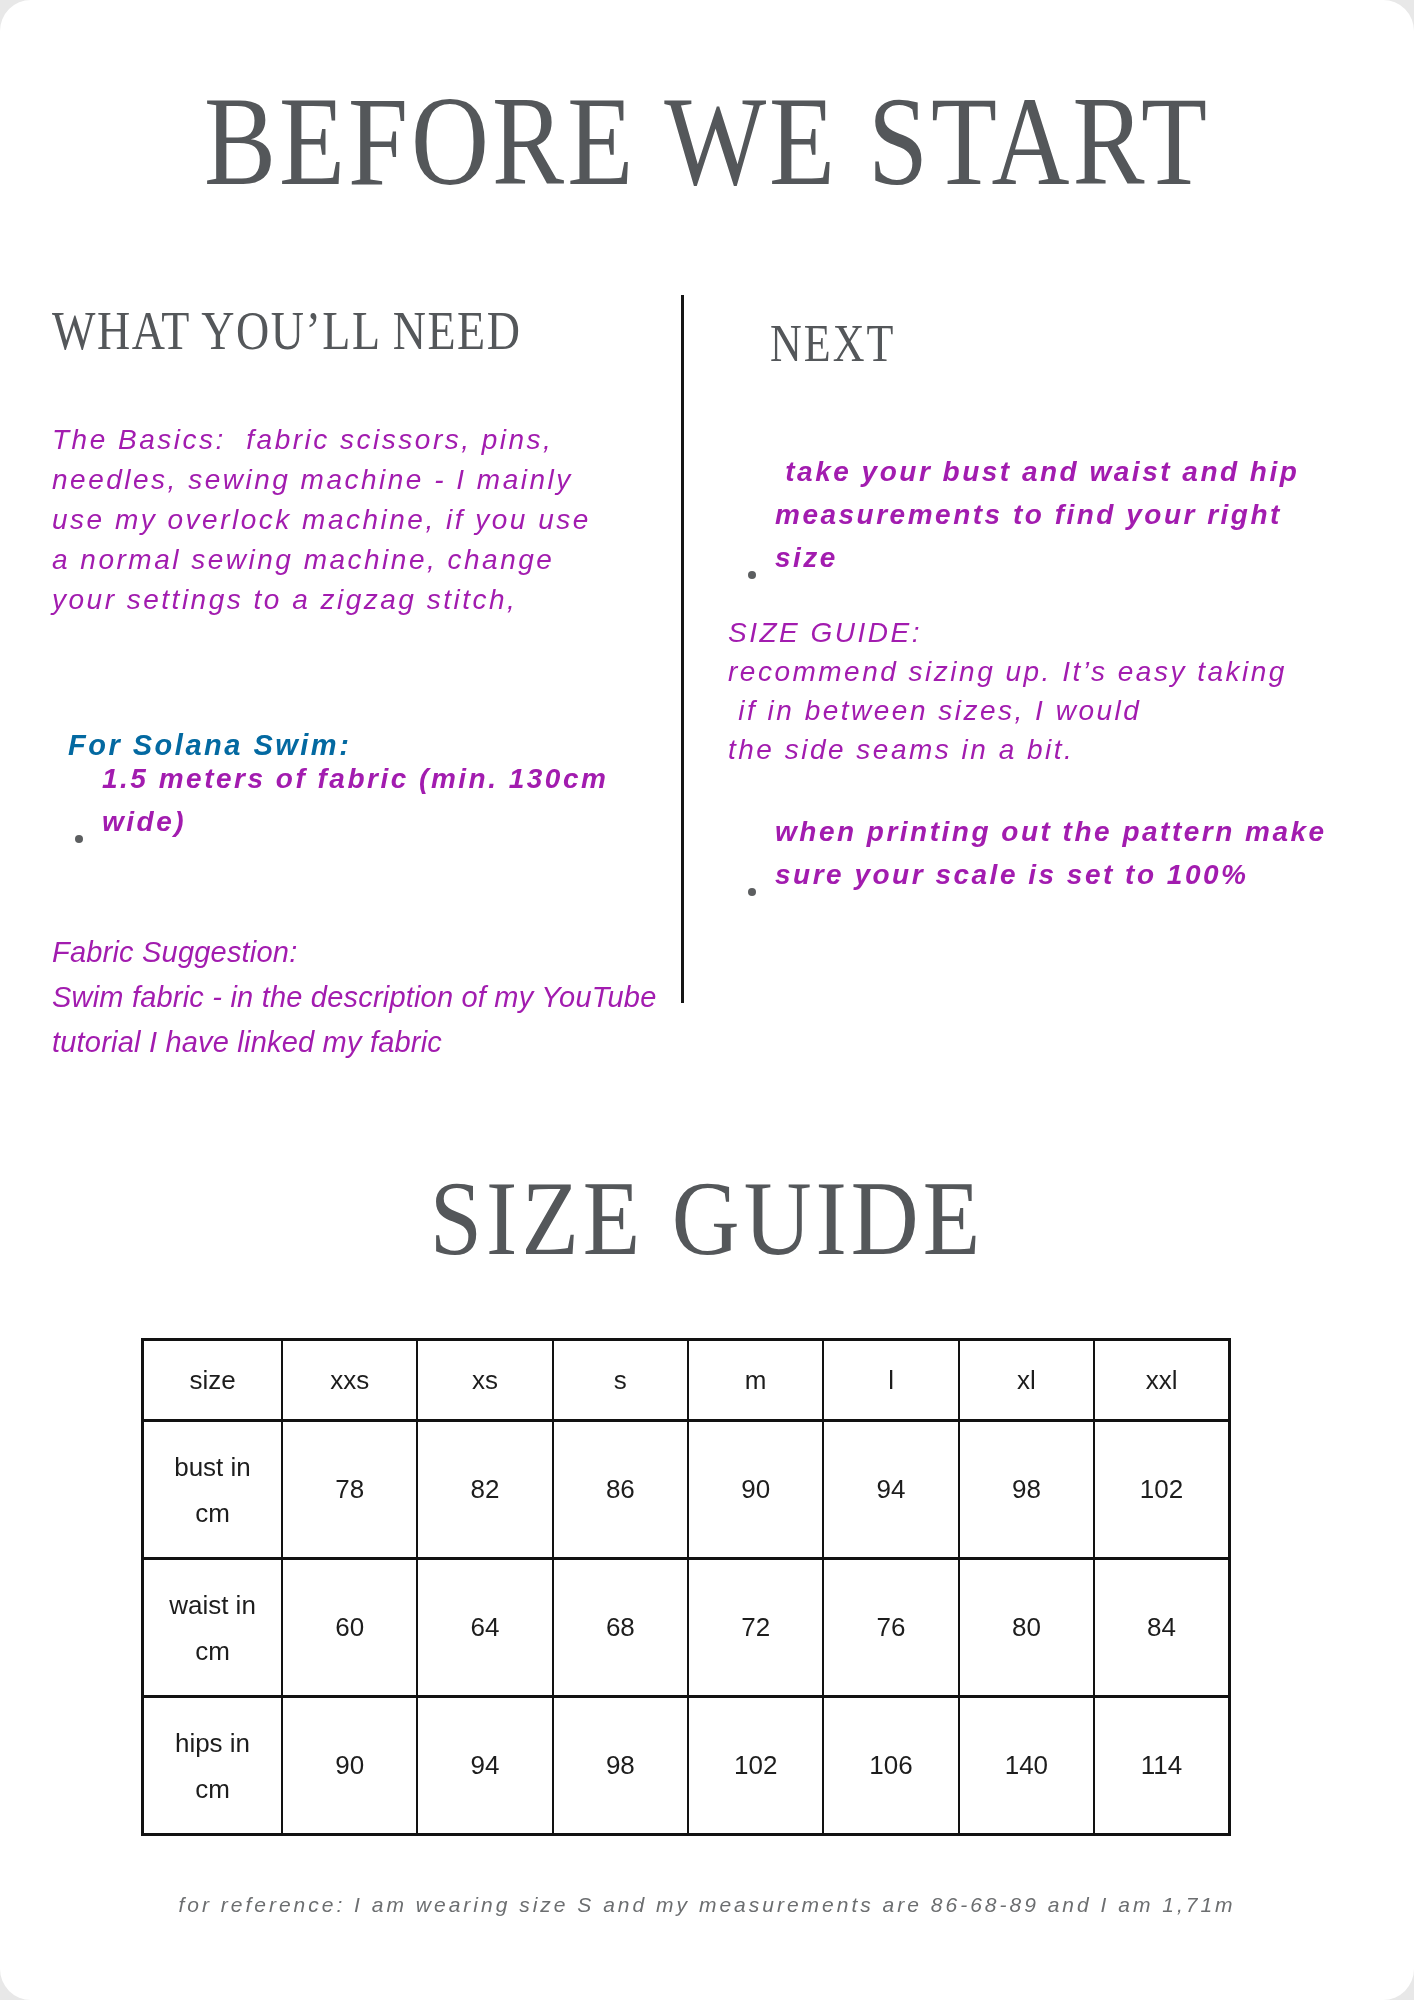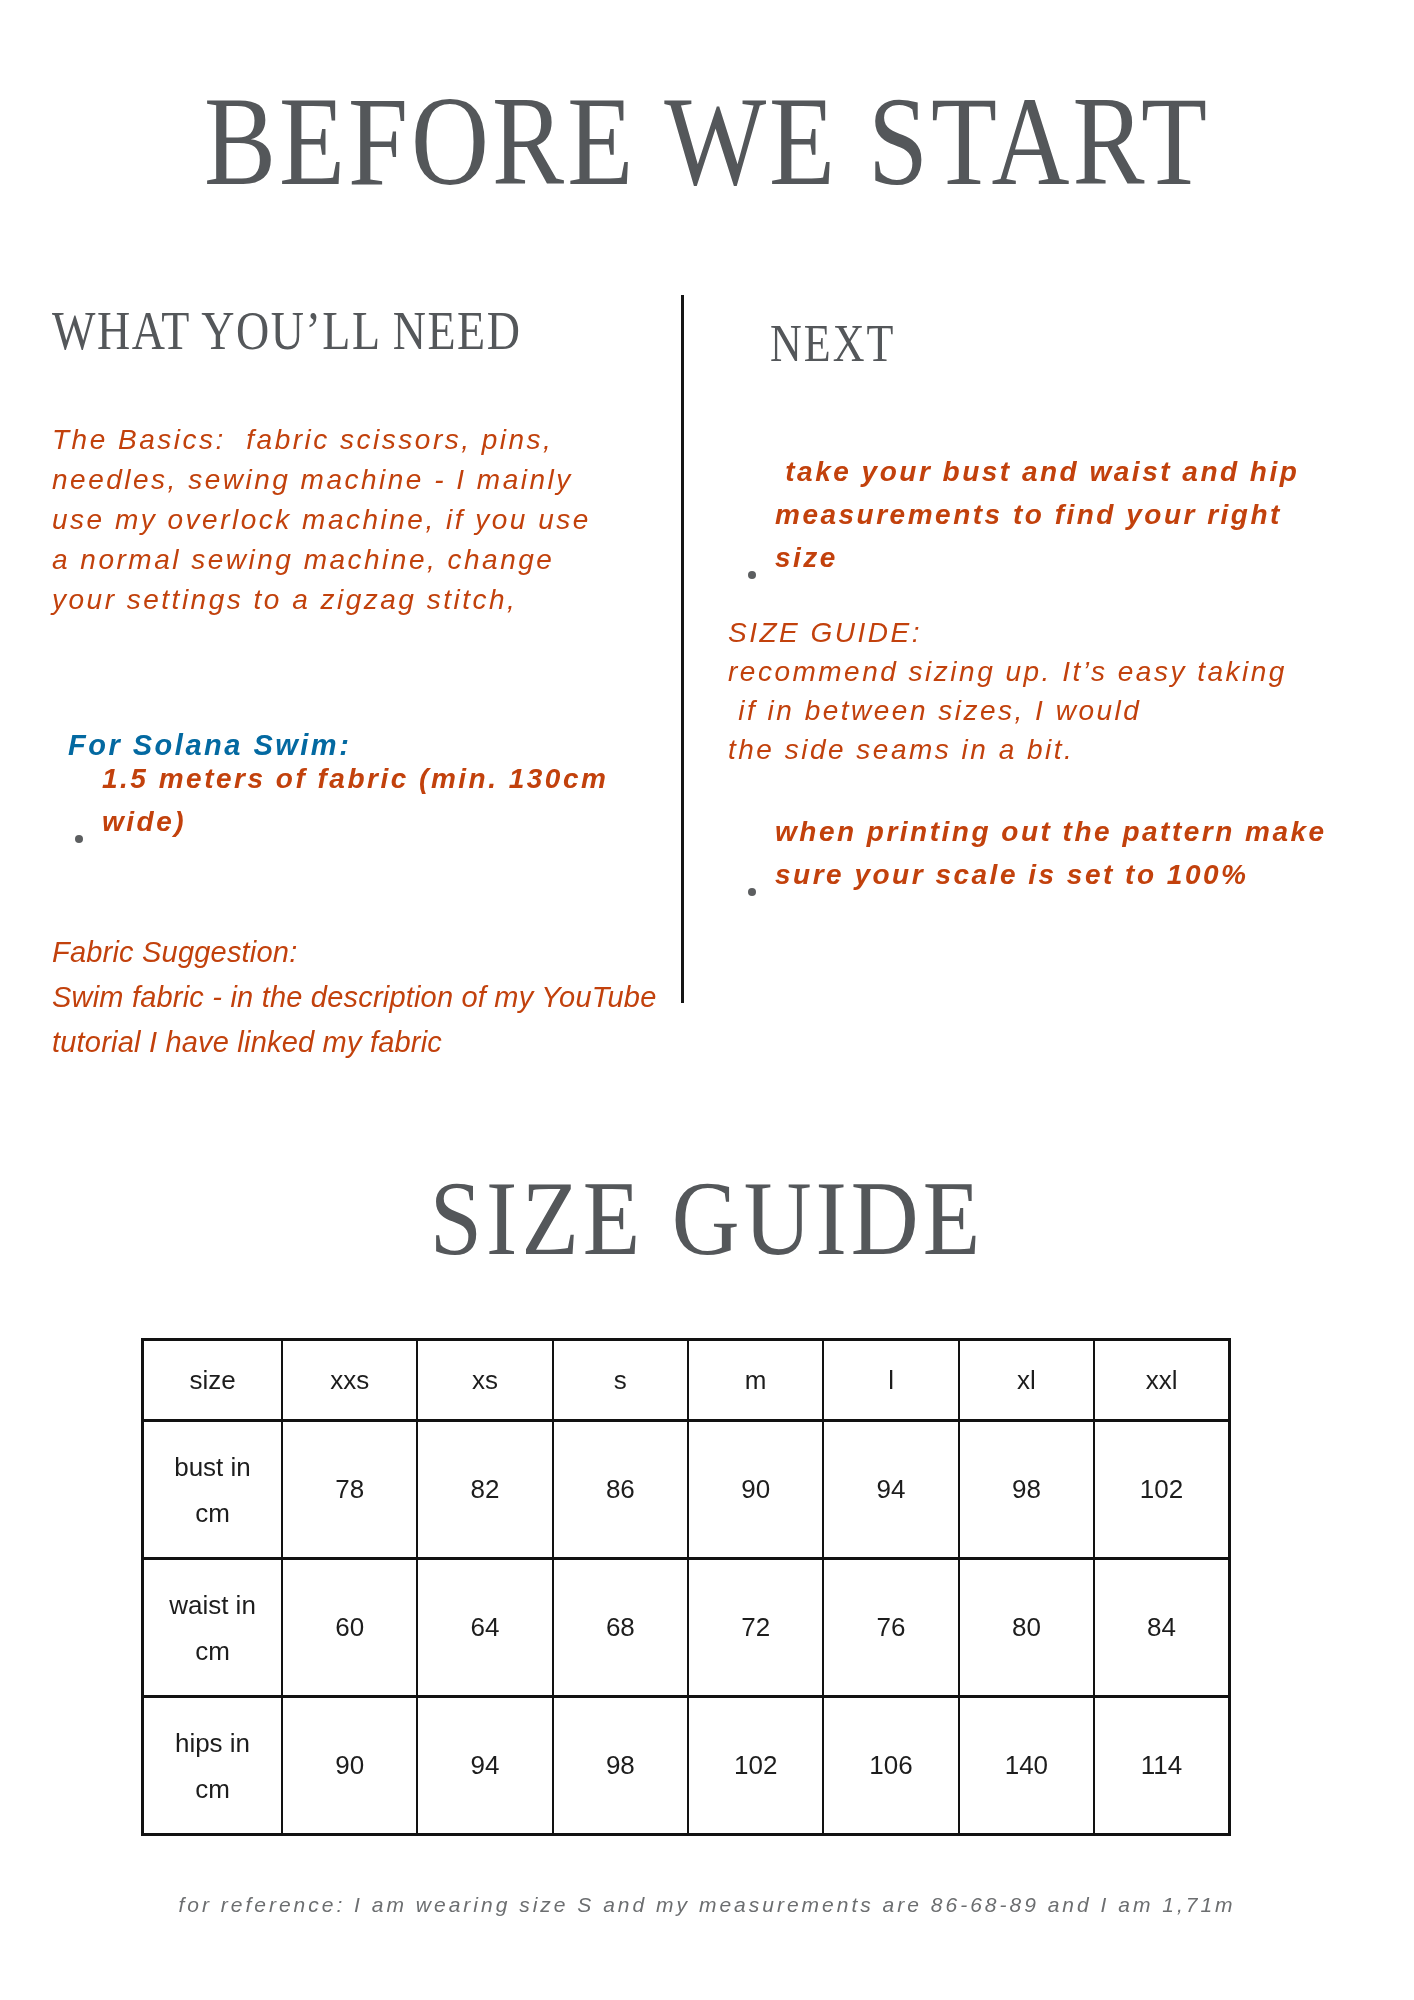--- a/index.html
+++ b/index.html
@@ -3,20 +3,21 @@
 <meta charset="utf-8">
 <style>
   html,body { margin:0; padding:0; background:#e8e8e8; }
   .page {
     position:relative;
     width:1414px; height:2000px;
     margin:0 auto;
     background:#ffffff;
     font-family:"Liberation Sans", sans-serif;
     overflow:hidden;
+    border-radius:31px;
   }
   
   .display {
     font-family:"Liberation Serif", serif;
     font-weight:400;
     color:#54575a;
     margin:0;
   }
   .main-title {
     position:absolute; top:78px; left:0; width:100%;
@@ -40,21 +41,21 @@
     font-size:94px; line-height:1; letter-spacing:4px;
     transform:scaleY(1.12); transform-origin:top center;
   }
   
   .divider {
     position:absolute; left:681px; top:295px;
     width:3px; height:708px;
     background:#161616;
   }
   
-  .body-text { font-style:italic; color:#c2410c; }
+  .body-text { font-style:italic; color:#a21caf; }
   .tracked   { letter-spacing:2.5px; }
   .line      { white-space:pre; }
   .intro {
     position:absolute; left:52px; top:420px;
     font-size:28px; line-height:40px;
   }
   .solana-heading {
     position:absolute; left:52px; top:728px;
     font-size:29px; line-height:1.2;
     font-weight:bold; font-style:italic;

